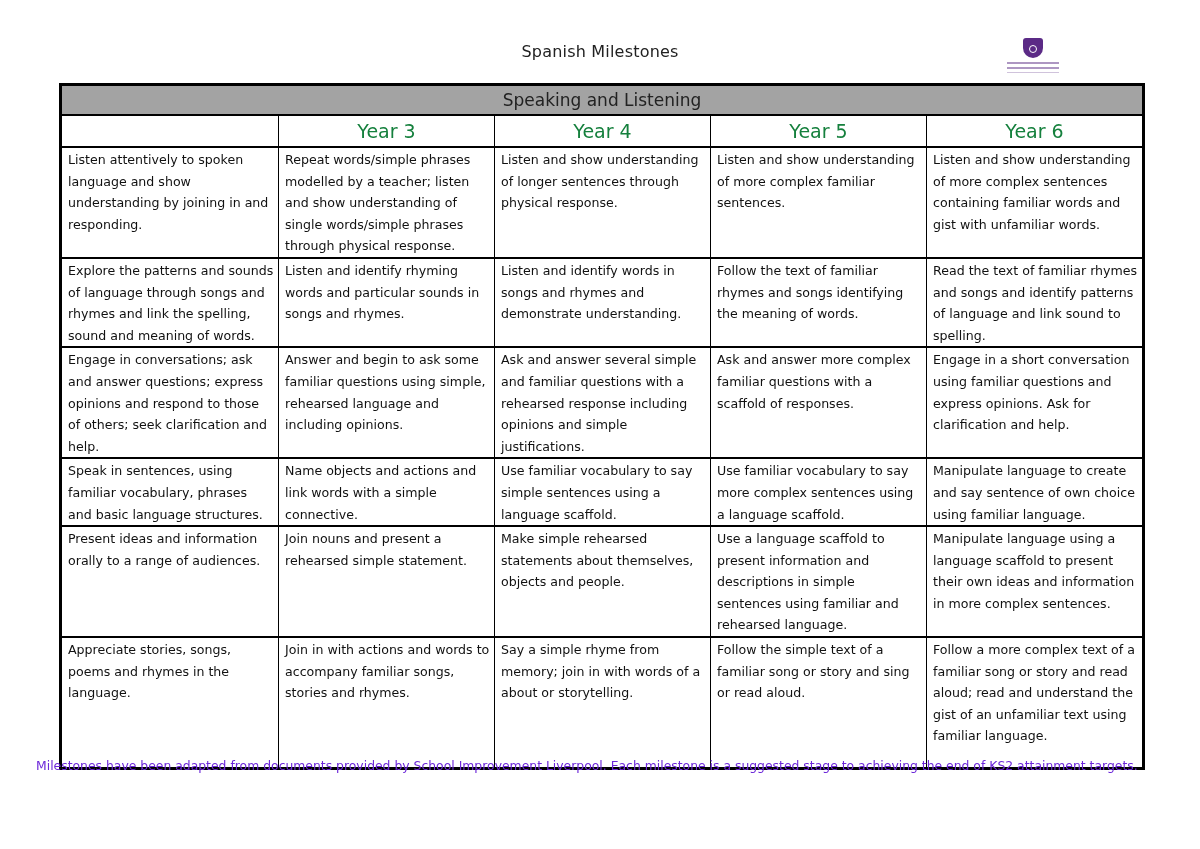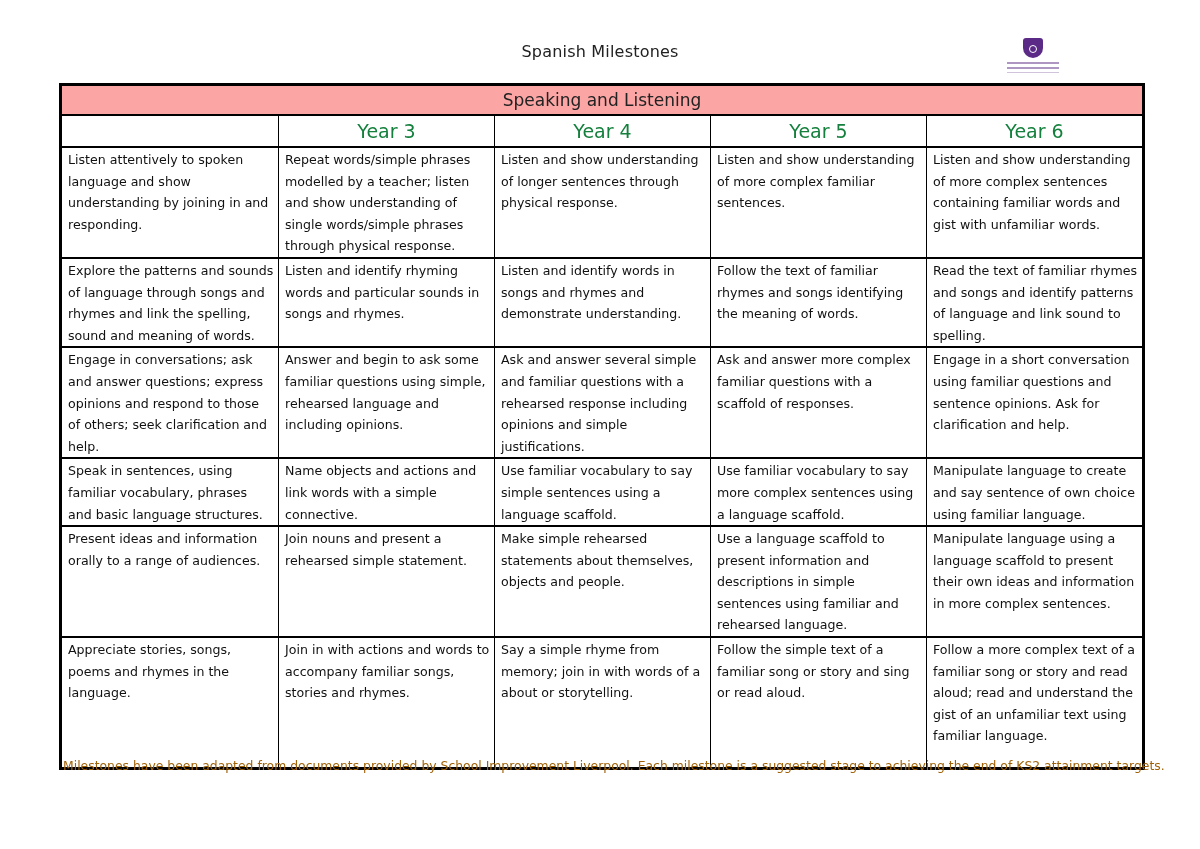--- a/index.html
+++ b/index.html
@@ -11,32 +11,32 @@
   .logo .shield { position: absolute; left: 20px; top: 0; width: 20px; height: 20px;
            background: #5b2a86; border-radius: 3px 3px 10px 10px; }
   .logo .shield::after { content: ""; position: absolute; left: 6px; top: 7px; width: 8px; height: 8px;
            border: 1px solid #fff; border-radius: 50%; box-sizing: border-box; }
   .logo .line { position: absolute; left: 4px; height: 2px; background: #8a6aa8; opacity: 0.7; }
   table.grid { position: absolute; left: 61px; top: 85px; width: 1081px; border-collapse: collapse;
            table-layout: fixed; }
   table.grid td { border: 1px solid #000; vertical-align: top; padding: 1px 4px 0 6px;
            font-size: 12.6px; line-height: 21.6px; color: #111; overflow: hidden; }
   table.grid { outline: 2px solid #000; }
-  tr.section td { background: #fca5a5; height: 27px; padding: 0; text-align: center;
+  tr.section td { background: #a3a3a3; height: 27px; padding: 0; text-align: center;
            font-size: 17px; line-height: 28px; color: #222; border-bottom: 2px solid #000; }
   tr.years td { height: 30px; text-align: center; font-size: 19px; line-height: 30px; padding: 0; color: #15803d; }
   tr.r1 td { height: 106px; }
   tr.r2 td { height: 84px; }
   tr.r3 td { height: 106px; }
   tr.r4 td { height: 62px; }
   tr.r5 td { height: 106px; }
   tr.r6 td { height: 128px; }
   tr.row td { border-top: 2px solid #000; }
-  .footer { position: absolute; left: 63px; top: 756px; width: 1110px; font-size: 12.4px;
-           line-height: 20px; color: #a16207; }
+  .footer { position: absolute; left: 36px; top: 756px; width: 1110px; font-size: 12.4px;
+           line-height: 20px; color: #6d28d9; }
 </style>
 </head>
 <body>
 
 <div class="title">Spanish Milestones</div>
 
 <div class="logo">
   <div class="shield"></div>
   <div class="line" style="top:24px;width:52px;"></div>
   <div class="line" style="top:29px;width:52px;"></div>
@@ -74,21 +74,21 @@
     <td>Listen and identify rhyming words and particular sounds in songs and rhymes.</td>
     <td>Listen and identify words in songs and rhymes and demonstrate understanding.</td>
     <td>Follow the text of familiar rhymes and songs identifying the meaning of words.</td>
     <td>Read the text of familiar rhymes and songs and identify patterns of language and link sound to spelling.</td>
   </tr>
   <tr class="row r3">
     <td>Engage in conversations; ask and answer questions; express opinions and respond to those of others; seek clarification and help.</td>
     <td>Answer and begin to ask some familiar questions using simple, rehearsed language and including opinions.</td>
     <td>Ask and answer several simple and familiar questions with a rehearsed response including opinions and simple justifications.</td>
     <td>Ask and answer more complex familiar questions with a scaffold of responses.</td>
-    <td>Engage in a short conversation using familiar questions and sentence opinions. Ask for clarification and help.</td>
+    <td>Engage in a short conversation using familiar questions and express opinions. Ask for clarification and help.</td>
   </tr>
   <tr class="row r4">
     <td>Speak in sentences, using familiar vocabulary, phrases and basic language structures.</td>
     <td>Name objects and actions and link words with a simple connective.</td>
     <td>Use familiar vocabulary to say simple sentences using a language scaffold.</td>
     <td>Use familiar vocabulary to say more complex sentences using a language scaffold.</td>
     <td>Manipulate language to create and say sentence of own choice using familiar language.</td>
   </tr>
   <tr class="row r5">
     <td>Present ideas and information orally to a range of audiences.</td>

